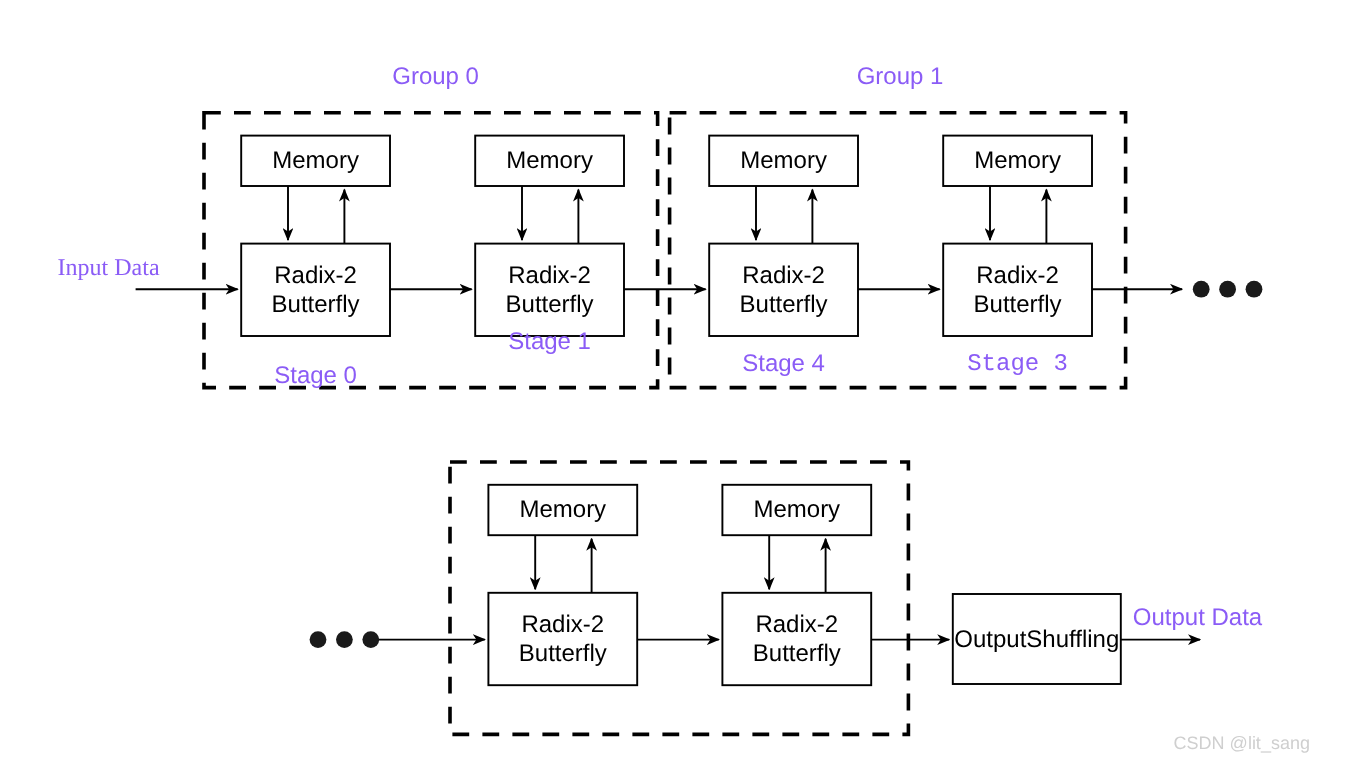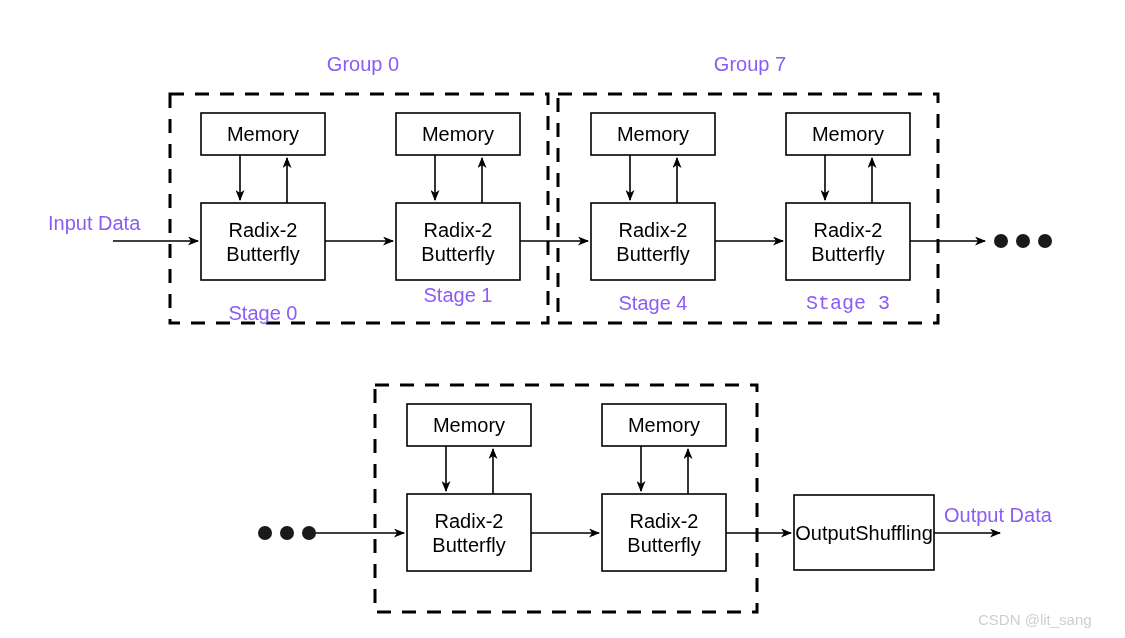--- a/index.html
+++ b/index.html
@@ -125,27 +125,27 @@
       <circle cx="1045" cy="241" r="7" fill="#1a1a1a"></circle>
     </g>
     <g>
       <circle cx="265" cy="533" r="7" fill="#1a1a1a"></circle>
       <circle cx="287" cy="533" r="7" fill="#1a1a1a"></circle>
       <circle cx="309" cy="533" r="7" fill="#1a1a1a"></circle>
     </g>
   </svg>
 
   <div class="lbl center" style="left:363px; top:53px;">Group 0</div>
-  <div class="lbl center" style="left:750px; top:53px;">Group 7</div>
+  <div class="lbl center" style="left:750px; top:53px;">Group 1</div>
 
-  <div class="lbl" style="left:48px; top:212px;">Input Data</div>
+  <div class="lbl" style="left:48px; top:212px;font-family:Liberation Serif, serif;">Input Data</div>
   <div class="lbl" style="left:944px; top:504px;">Output Data</div>
 
   <div class="lbl center" style="left:263px; top:302px;">Stage 0</div>
-  <div class="lbl center" style="left:458px; top:284px;">Stage 1</div>
+  <div class="lbl center" style="left:458px; top:274px;">Stage 1</div>
   <div class="lbl center" style="left:653px; top:292px;">Stage 4</div>
   <div class="lbl center" style="left:848px; top:292px;font-family:Liberation Mono, monospace;">Stage 3</div>
 
   <div class="boxtext" style="left:201px; top:113px; width:124px; height:42px;">Memory</div>
   <div class="boxtext" style="left:396px; top:113px; width:124px; height:42px;">Memory</div>
   <div class="boxtext" style="left:591px; top:113px; width:124px; height:42px;">Memory</div>
   <div class="boxtext" style="left:786px; top:113px; width:124px; height:42px;">Memory</div>
 
   <div class="boxtext" style="left:407px; top:404px; width:124px; height:42px;">Memory</div>
   <div class="boxtext" style="left:602px; top:404px; width:124px; height:42px;">Memory</div>

